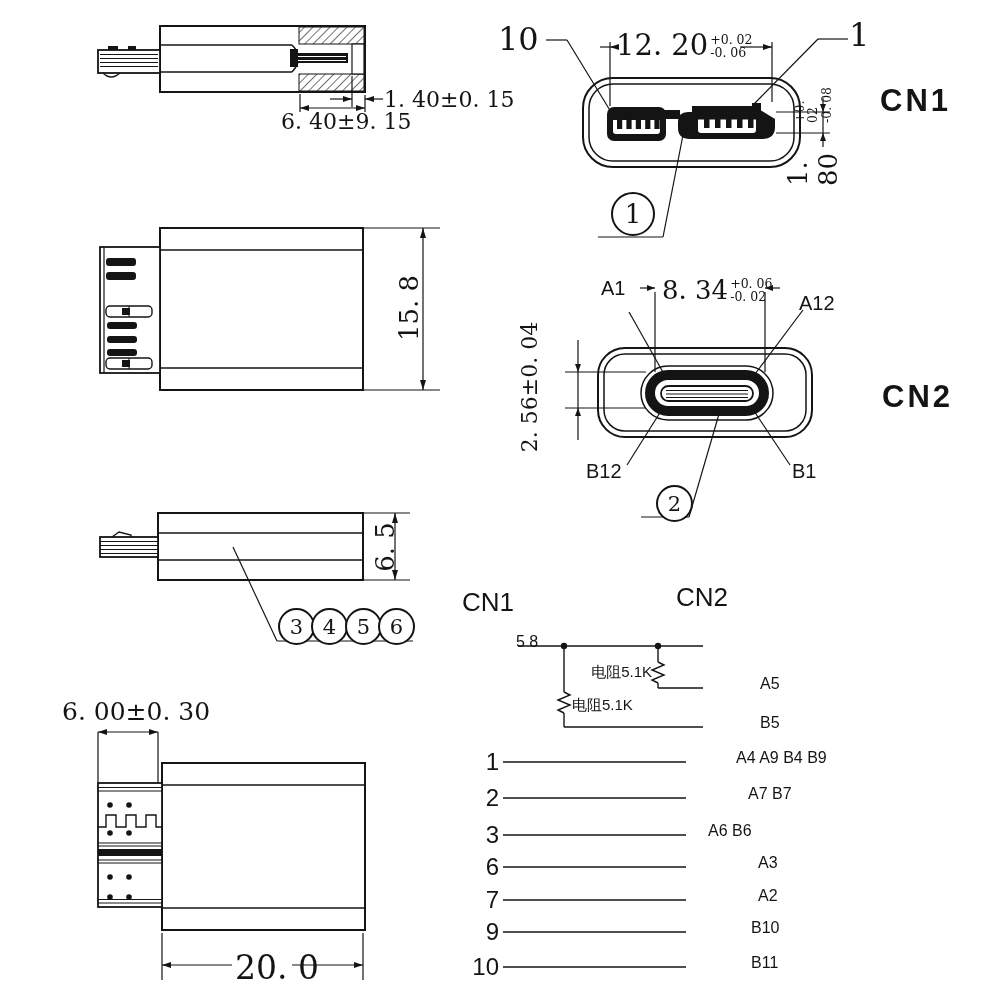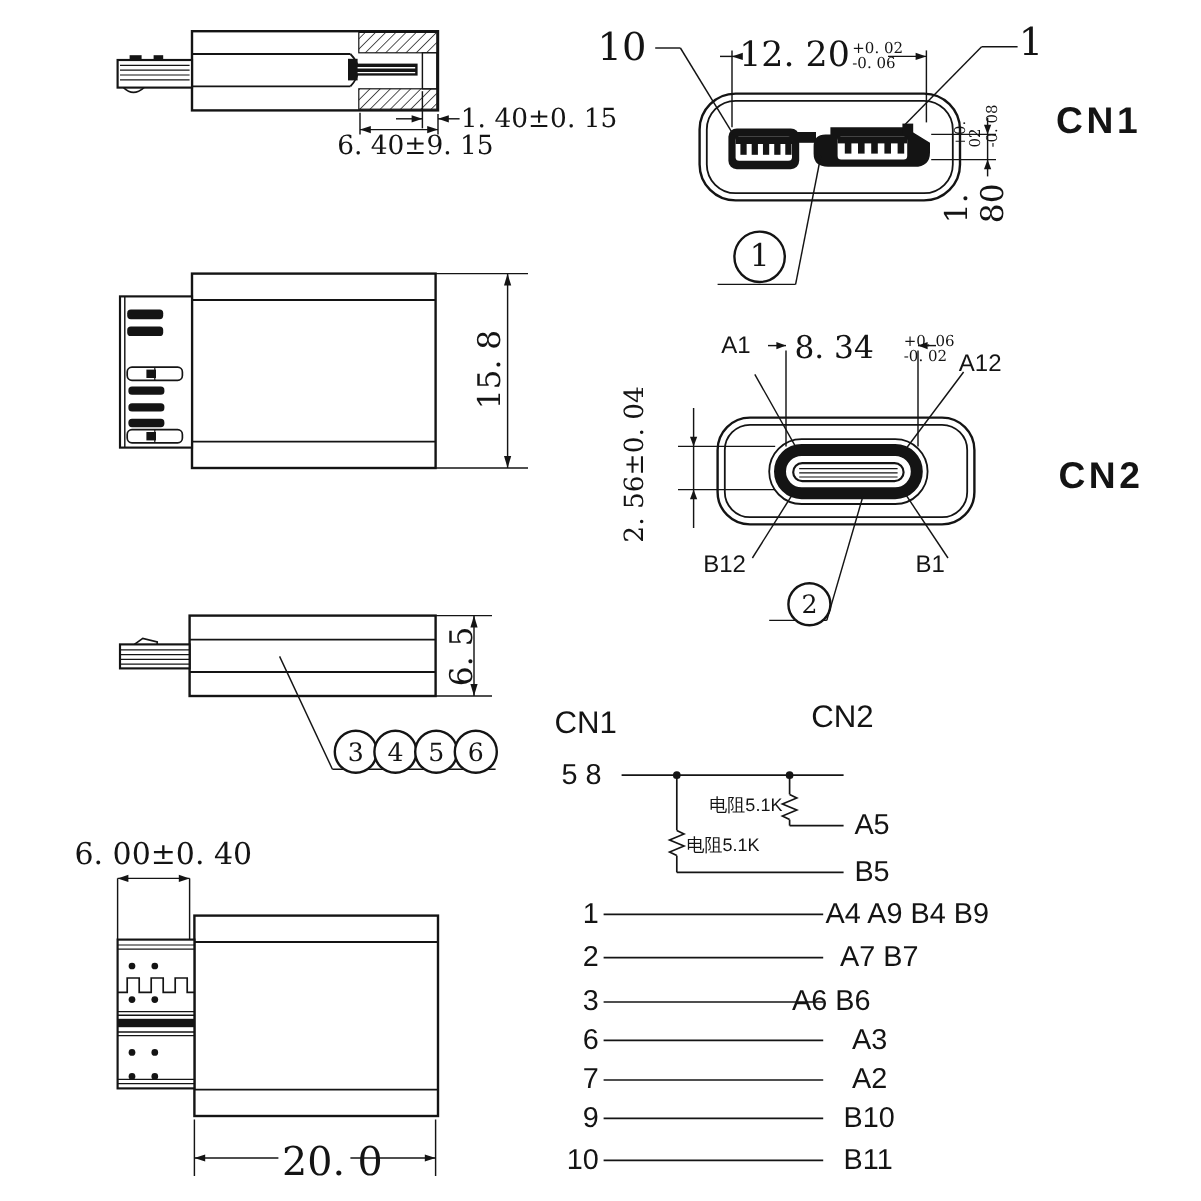--- a/index.html
+++ b/index.html
@@ -10,21 +10,21 @@
   .dim{font-family:"DejaVu Serif",serif;font-size:22px;}
   .dimlg{font-family:"DejaVu Serif",serif;font-size:29px;}
   .dimmd{font-family:"DejaVu Serif",serif;font-size:26px;}
   .pinref{font-family:"DejaVu Serif",serif;font-size:32px;}
   .tolwrap{display:inline-flex;align-items:center;}
   .tol{display:inline-flex;flex-direction:column;justify-content:center;
        font-family:"DejaVu Serif",serif;font-size:12.5px;line-height:1.05;margin-left:2px;}
   .rot{transform:rotate(-90deg);transform-origin:left bottom;display:flex;align-items:center;justify-content:center;}
   .cnbold{font-size:31px;font-weight:bold;letter-spacing:3px;}
   .wirehdr{font-size:26px;}
-  .wiretxt{font-size:24px;}
+  .wiretxt{font-size:16px;margin-left:48px;}
   .wirenum{font-size:24px;width:44px;text-align:right;}
   .res{font-size:15px;}
   .pin{font-size:20px;}
   .callout{position:absolute;border:2px solid #141414;border-radius:50%;
            display:flex;align-items:center;justify-content:center;
            font-family:"DejaVu Serif",serif;background:#fff;}
 </style>
 </head>
 <body>
 
@@ -286,43 +286,43 @@
 <div class="t cnbold" style="left:880px;top:84px;">CN1</div>
 <div class="callout" style="left:611px;top:192px;width:40px;height:40px;font-size:26px;">1</div>
 
 <div class="rot" style="position:absolute;left:424px;top:322px;width:88px;height:30px;">
   <span class="dimmd">15. 8</span>
 </div>
 
 <div class="t pin" style="left:601px;top:277px;">A1</div>
 <div class="t pin" style="left:799px;top:292px;">A12</div>
 <div class="t pin" style="left:586px;top:460px;">B12</div>
-<div class="t pin" style="left:763px;top:460px;text-align:right;">B1</div>
-<div class="t tolwrap" style="position:absolute;left:662px;top:276px;gap:23px;">
+<div class="t pin" style="left:792px;top:460px;text-align:right;">B1</div>
+<div class="t tolwrap" style="position:absolute;left:662px;top:276px;">
   <span class="dimmd">8. 34</span>
   <span class="tol">
     <span>+0. 06</span>
     <span>-0. 02</span>
   </span>
 </div>
 <div class="rot" style="position:absolute;left:543px;top:430px;width:142px;height:28px;">
   <span class="dim">2. 56±0. 04</span>
 </div>
 <div class="t cnbold" style="left:882px;top:380px;">CN2</div>
 <div class="callout" style="left:656px;top:485px;width:33px;height:33px;font-size:21px;">2</div>
 
 <div class="rot" style="position:absolute;left:399px;top:550px;width:62px;height:28px;">
   <span class="dimmd">6. 5</span>
 </div>
 <div class="callout" style="left:278px;top:608px;width:33px;height:33px;font-size:21px;">3</div>
 <div class="callout" style="left:311px;top:608px;width:33px;height:33px;font-size:21px;">4</div>
 <div class="callout" style="left:345px;top:608px;width:33px;height:33px;font-size:21px;">5</div>
 <div class="callout" style="left:378px;top:608px;width:33px;height:33px;font-size:21px;">6</div>
 
-<div class="t dim" style="left:62px;top:698px;font-size:25px;">6. 00±0. 40</div>
+<div class="t dim" style="left:62px;top:698px;font-size:25px;">6. 00±0. 30</div>
 <div class="t dim" style="left:235px;top:950px;font-size:33px;">20. 0</div>
 
 <div class="t wirehdr" style="left:462px;top:588px;">CN1</div>
 <div class="t wirehdr" style="left:676px;top:583px;">CN2</div>
 
 <div class="t wiretxt" style="left:468px;top:633px;">5 8</div>
 
 <div class="t res" style="left:584px;top:664px;width:68px;text-align:right;">电阻5.1K</div>
 <div class="t wiretxt" style="left:712px;top:675px;">A5</div>
 <div class="t res" style="left:572px;top:697px;">电阻5.1K</div>

